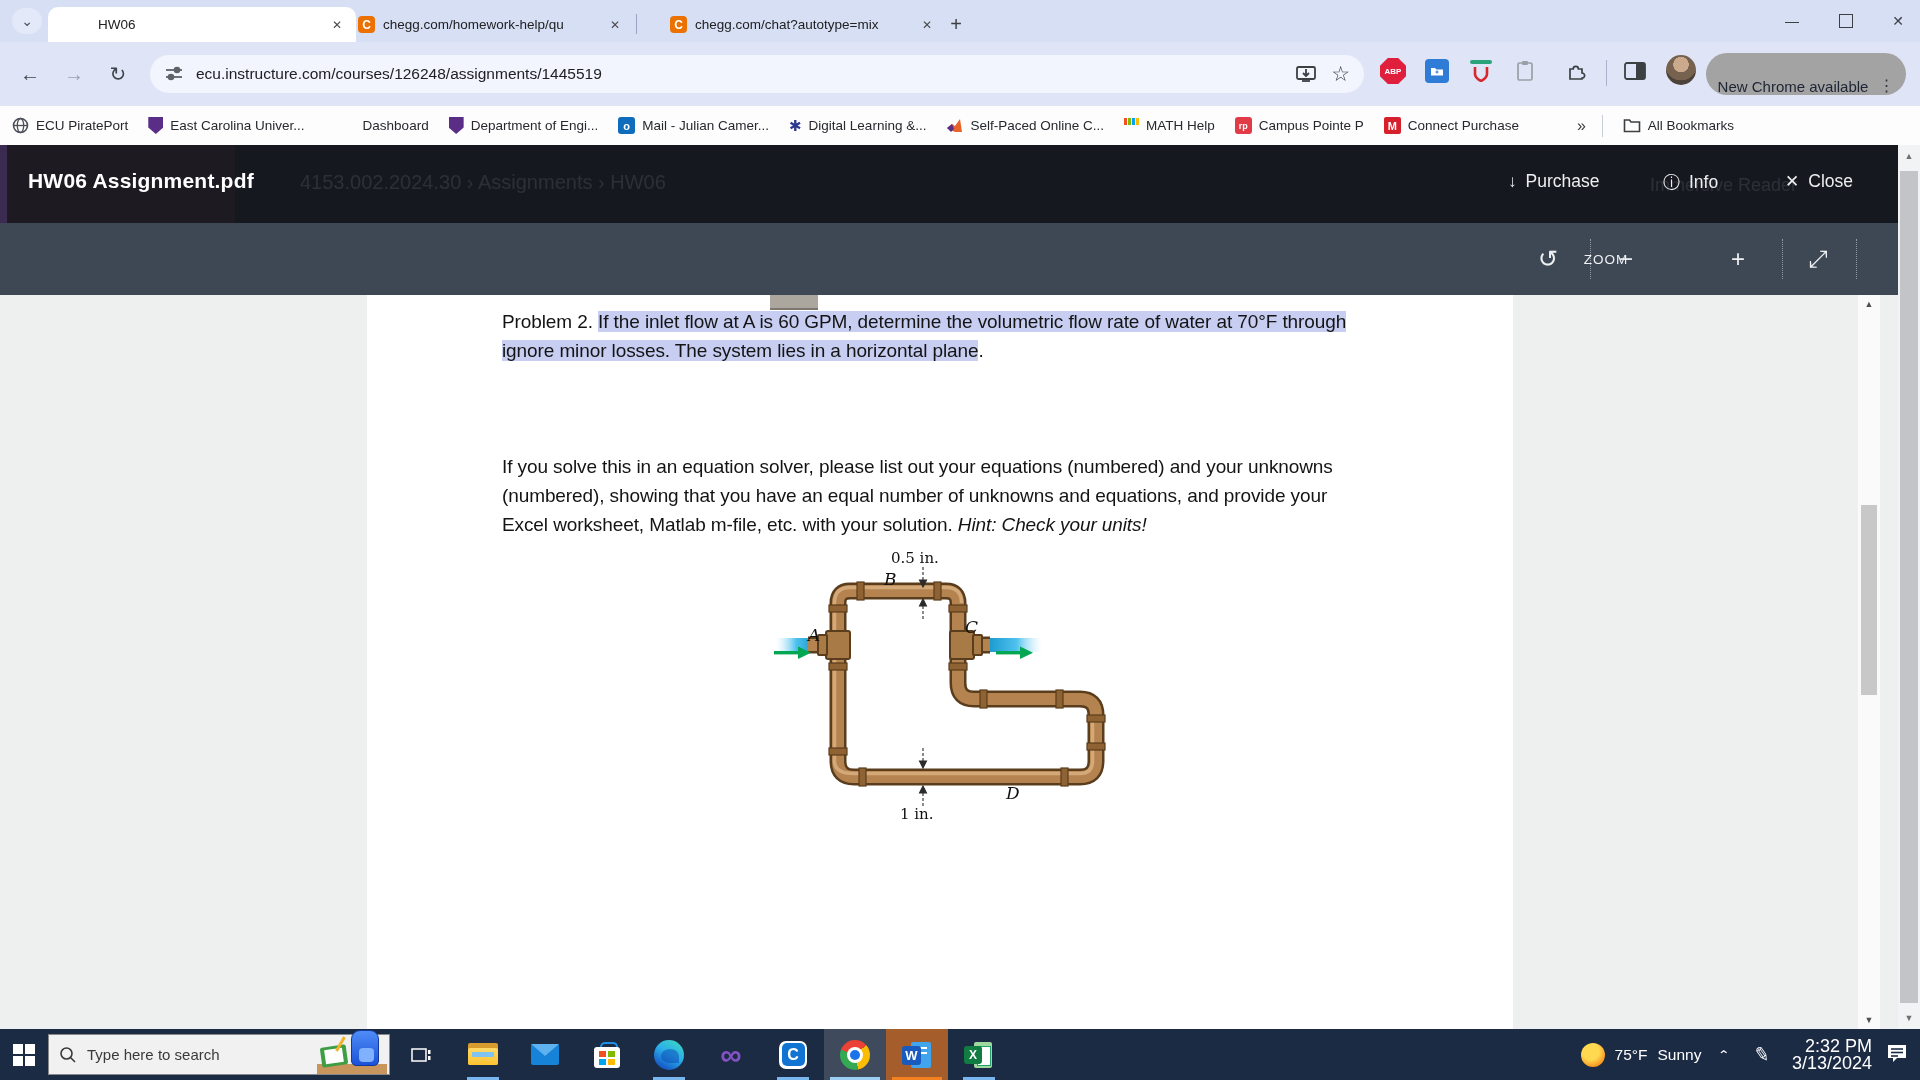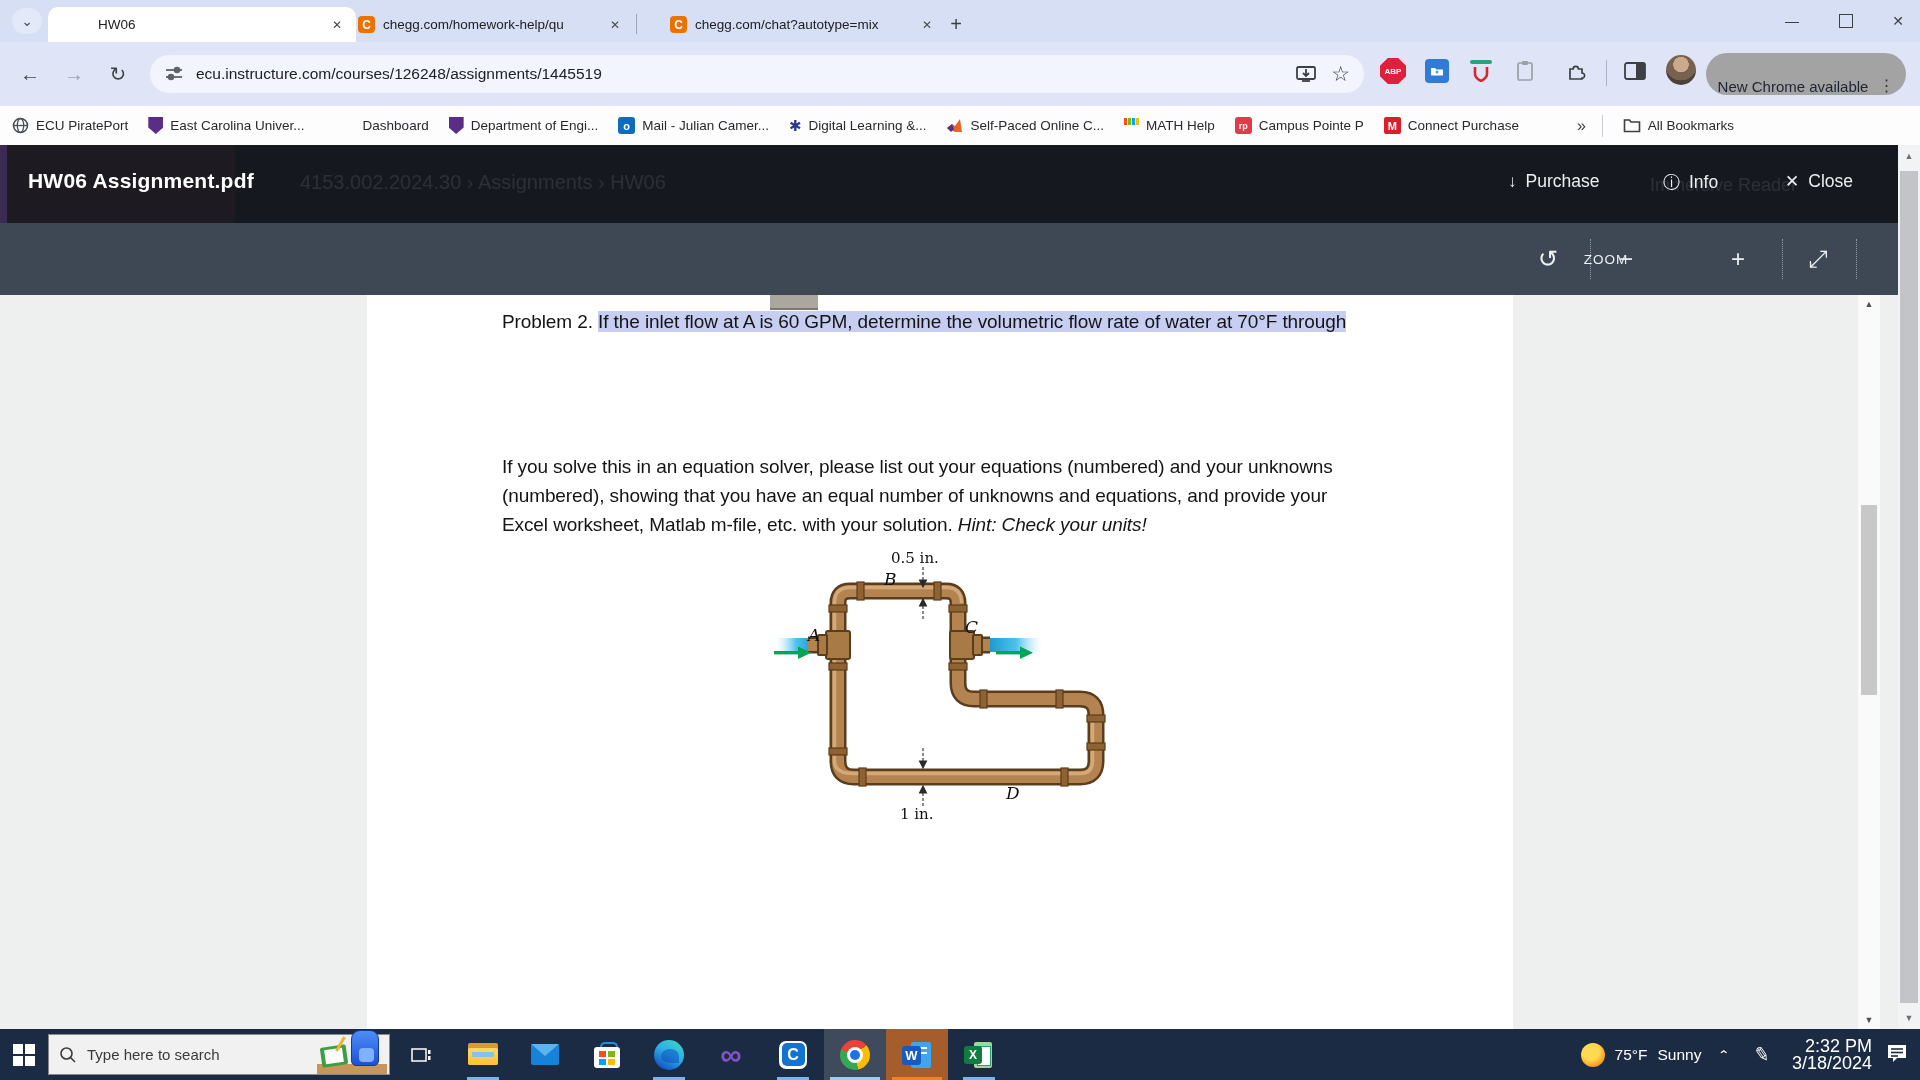--- a/index.html
+++ b/index.html
@@ -293,20 +293,21 @@
   <div class="abs pt ptbtn" style="left:1798px;width:40px">⤢</div>
   <div class="abs ptsep" style="left:1856px"></div>
 </div>
 
 <div class="abs content">
   <div class="page">
     <div class="remnant"></div>
 
     <div class="ptext" style="top:12px">
       <div><span>Problem 2.  </span><span class="hl">If the inlet flow at A is 60 GPM, determine the volumetric flow rate of water at 70°F through</span></div>
+      <div><span class="hl">ignore minor losses.  The system lies in a horizontal plane</span><span>.</span></div>
     </div>
 
     <div class="ptext" style="top:157px">
       <div>If you solve this in an equation solver, please list out your equations (numbered) and your unknowns</div>
       <div>(numbered), showing that you have an equal number of unknowns and equations, and provide your</div>
       <div><span>Excel worksheet, Matlab m-file, etc. with your solution.  </span><span class="hintit">Hint: Check your units!</span></div>
     </div>
 
     <div class="diagram">
       <svg width="380" height="280" viewBox="0 0 380 280">
@@ -513,21 +514,21 @@
     <div class="weather">
       <span class="sun"></span>
       <span>75°F</span>
       <span style="width:10px"></span>
       <span>Sunny</span>
     </div>
     <span class="chev">⌃</span>
     <span style="margin:0 8px;font-size:19px;transform:rotate(10deg)">✎</span>
     <div class="clock">
       <div>2:32 PM</div>
-      <div>3/18/2024</div>
+      <div>3/13/2024</div>
     </div>
     <span style="margin-right:12px">
       <svg width="22" height="20" viewBox="0 0 22 20">
           <path d="M2 2h18v13h-9l-4 4v-4H2z" fill="#fff"></path>
           <g stroke="#1c2b44" stroke-width="1.6">
             <line x1="5" y1="6" x2="17" y2="6"></line>
             <line x1="5" y1="9.5" x2="17" y2="9.5"></line>
             <line x1="5" y1="13" x2="12" y2="13"></line>
           </g>
         </svg>

